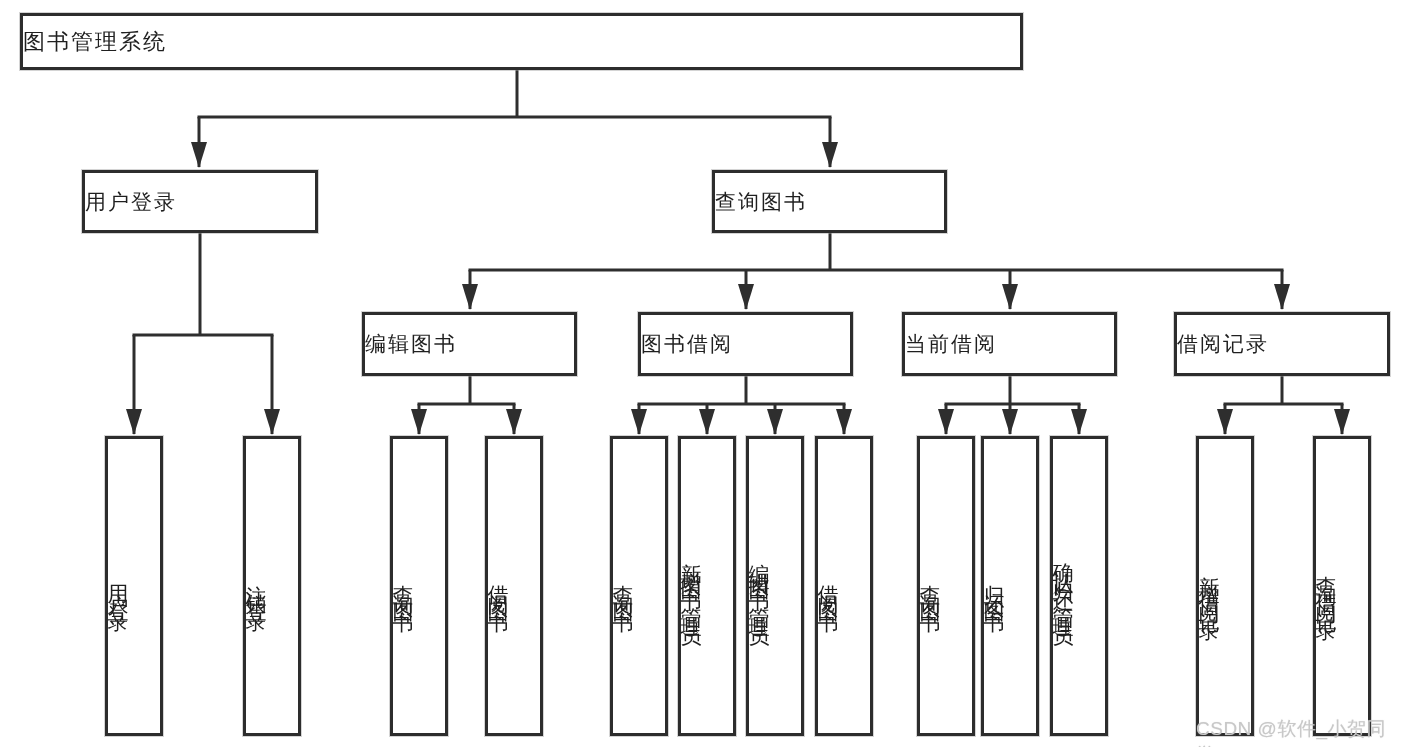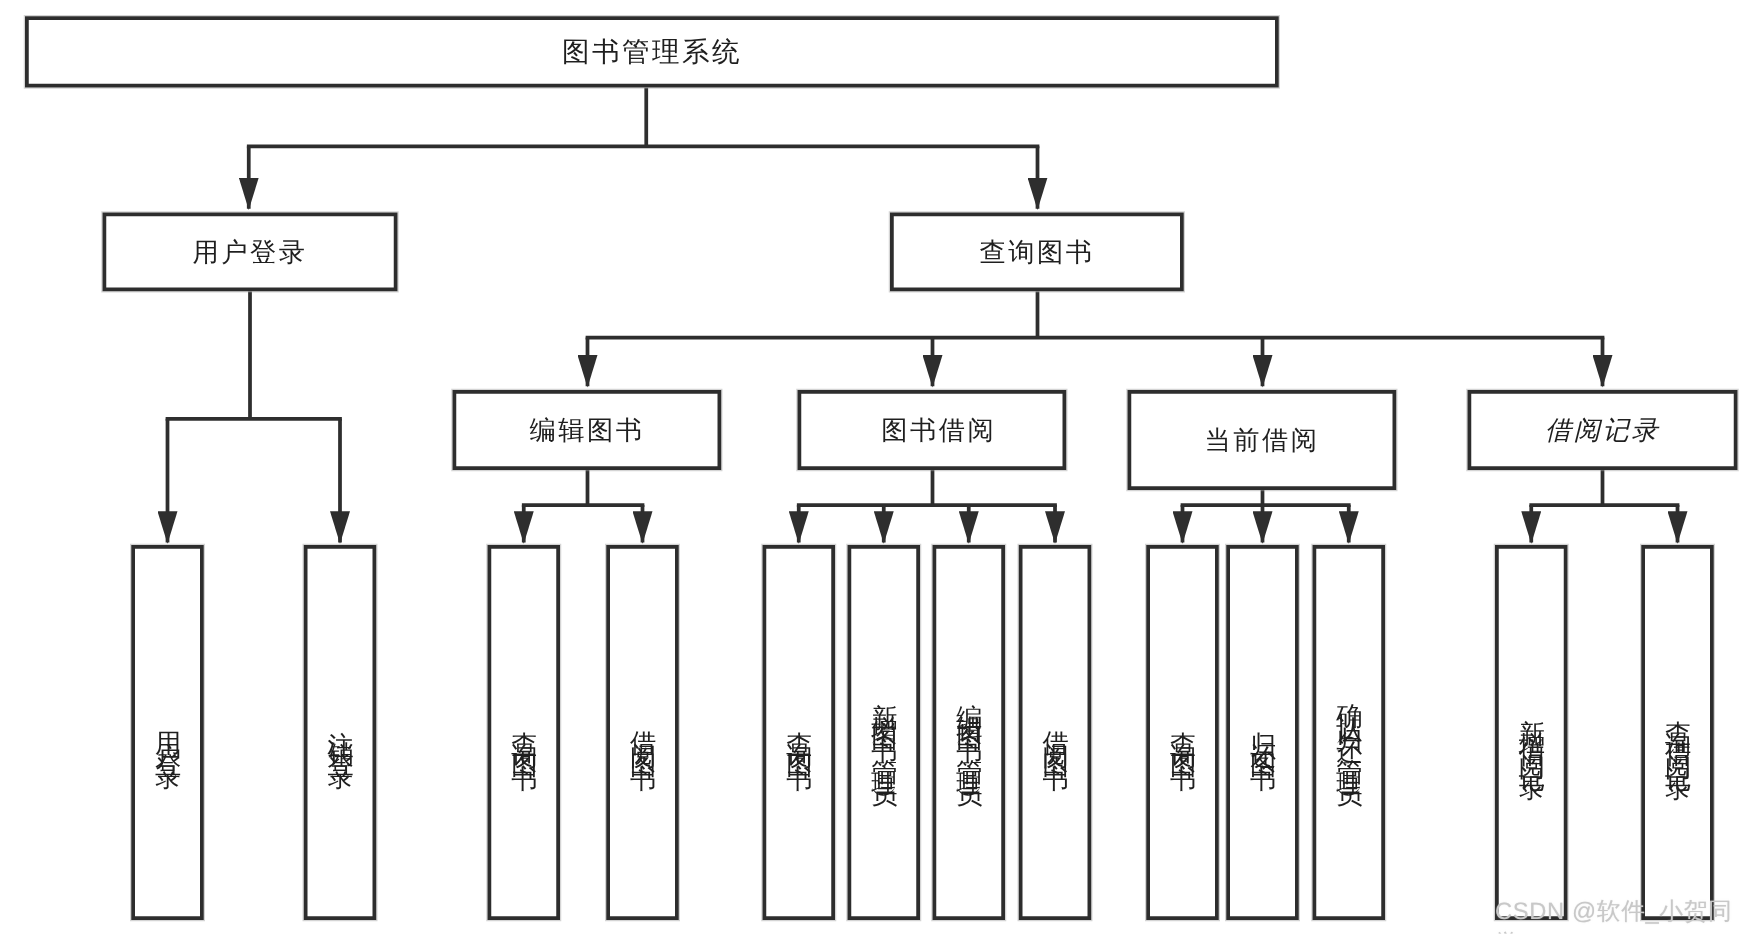--- a/index.html
+++ b/index.html
@@ -5,21 +5,21 @@
   html,body{margin:0;padding:0;background:#fff;}
   .canvas{
     position:relative;width:1405px;height:747px;background:#fff;overflow:hidden;
     font-family:"Liberation Sans","DejaVu Sans",sans-serif;color:#1f1f1f;
   }
   .wires{position:absolute;left:0;top:0;width:1405px;height:747px;}
   .wires line{stroke:#2e2e2e;stroke-width:3;}
   .wires line.h{stroke-linecap:square;}
   .node{
     position:absolute;background:#fff;border:3px solid #2d2d2d;box-sizing:border-box;
-    display:flex;align-items:center;justify-content:center;
+    display:flex;align-items:center;justify-content:flex-start;
     box-shadow:0 0 0 1px rgba(160,160,160,.45);
   }
   .node span{white-space:nowrap;}
   .hnode span{font-size:21px;letter-spacing:2px;}
   .root span{font-size:22px;letter-spacing:2px;}
   .leaf span{
     writing-mode:vertical-rl;text-orientation:mixed;
     font-size:21px;line-height:1;letter-spacing:9px;
   }
   .watermark{
@@ -87,27 +87,27 @@
   <div class="node hnode" style="left:82px;top:170px;width:236px;height:63px;">
     <span>用户登录</span>
   </div>
   <div class="node hnode" style="left:712px;top:170px;width:235px;height:63px;">
     <span>查询图书</span>
   </div>
 
   <div class="node hnode" style="left:362px;top:312px;width:215px;height:64px;">
     <span>编辑图书</span>
   </div>
-  <div class="node hnode" style="left:638px;top:312px;width:215px;height:64px;padding-left:11px;">
+  <div class="node hnode" style="left:638px;top:312px;width:215px;height:64px;">
     <span>图书借阅</span>
   </div>
-  <div class="node hnode" style="left:902px;top:312px;width:215px;height:80px;">
+  <div class="node hnode" style="left:902px;top:312px;width:215px;height:64px;">
     <span>当前借阅</span>
   </div>
-  <div class="node hnode" style="left:1174px;top:312px;width:216px;height:64px;font-style:italic;">
+  <div class="node hnode" style="left:1174px;top:312px;width:216px;height:64px;">
     <span>借阅记录</span>
   </div>
 
   <div class="node leaf" style="left:105px;top:436px;width:58px;height:300px;">
     <span>用户登录</span>
   </div>
   <div class="node leaf" style="left:243px;top:436px;width:58px;height:300px;">
     <span>注销登录</span>
   </div>
   <div class="node leaf" style="left:390px;top:436px;width:58px;height:300px;">

